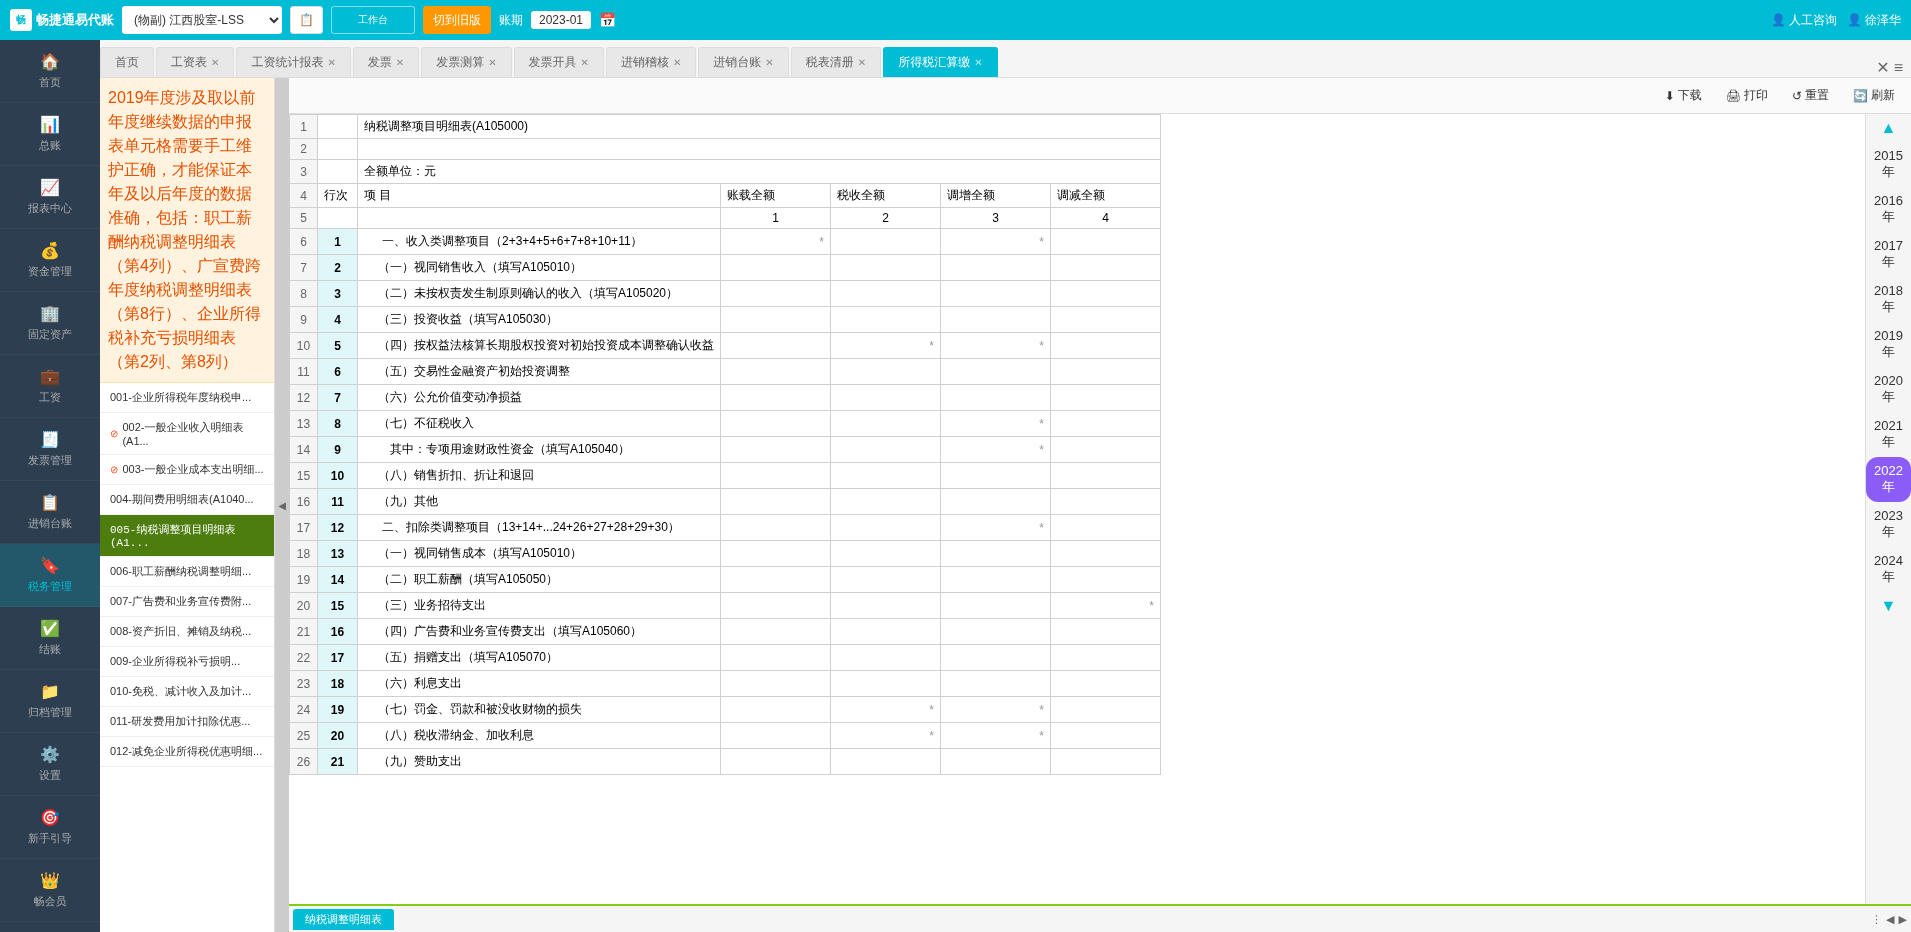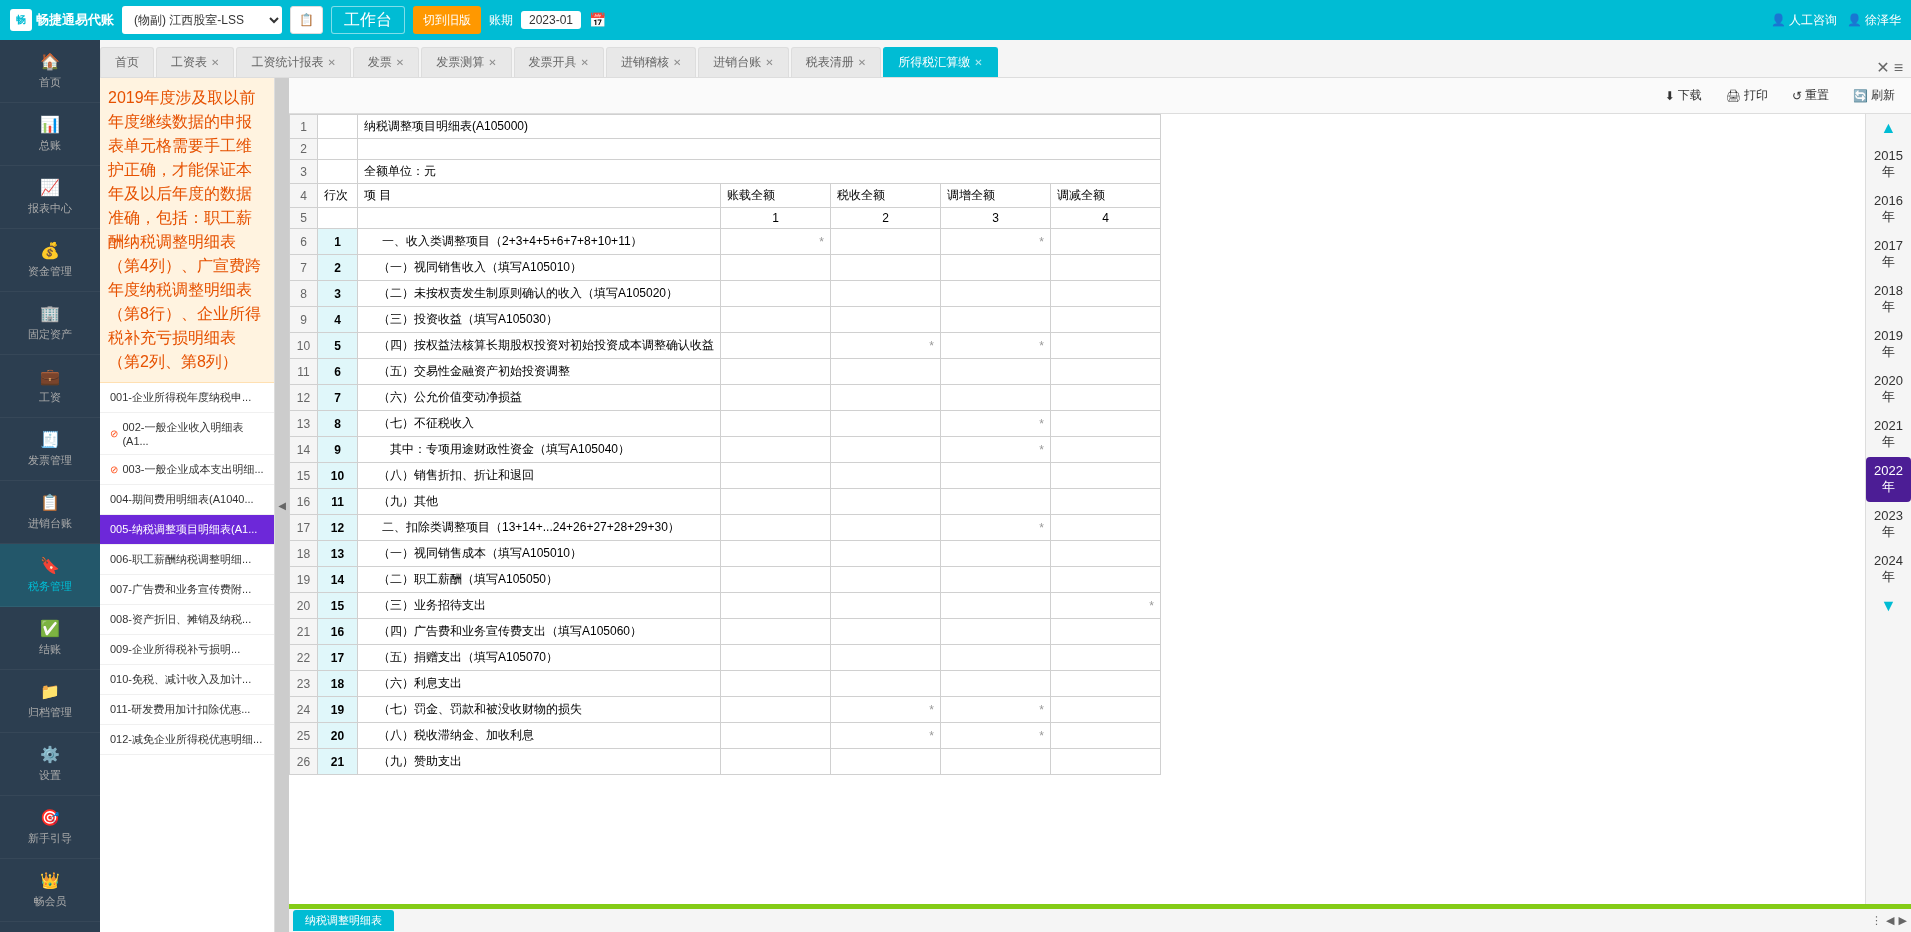--- a/index.html
+++ b/index.html
@@ -5,21 +5,21 @@
     * { box-sizing: border-box; margin: 0; padding: 0; }
     body { font-family: "Microsoft YaHei", "微软雅黑", Arial, sans-serif; font-size: 12px; background: #f0f0f0; display: flex; flex-direction: column; height: 932px; overflow: hidden; }
 
     
     .top-bar { height: 40px; background: #00bcd4; display: flex; align-items: center; padding: 0 10px; gap: 8px; flex-shrink: 0; }
     .logo { color: white; font-size: 13px; font-weight: bold; display: flex; align-items: center; gap: 4px; }
     .logo-icon { width: 22px; height: 22px; background: white; border-radius: 3px; display: flex; align-items: center; justify-content: center; }
     .logo-icon span { color: #00bcd4; font-size: 10px; font-weight: bold; }
     .company-select { background: white; border: none; border-radius: 3px; padding: 3px 8px; font-size: 12px; height: 28px; min-width: 160px; color: #333; }
     .top-btn { background: white; border: 1px solid #ddd; border-radius: 3px; padding: 3px 8px; font-size: 12px; height: 28px; cursor: pointer; display: flex; align-items: center; gap: 3px; }
-    .workbench-btn { background: #00bcd4; border: 1px solid rgba(255,255,255,0.5); color: white; border-radius: 3px; padding: 3px 12px; font-size: 16px; height: 28px; cursor: pointer; }
+    .workbench-btn { background: #00bcd4; border: 1px solid rgba(255,255,255,0.5); color: white; border-radius: 3px; padding: 3px 26px; font-size: 10px; height: 28px; cursor: pointer; }
     .switch-btn { background: #ff9800; border: none; border-radius: 3px; padding: 3px 10px; font-size: 12px; height: 28px; cursor: pointer; color: white; }
     .period-label { color: white; font-size: 12px; }
     .period-value { background: white; border-radius: 3px; padding: 2px 8px; font-size: 12px; color: #333; }
     .top-right { margin-left: auto; display: flex; align-items: center; gap: 10px; color: white; font-size: 12px; }
     .top-right-btn { color: white; font-size: 12px; cursor: pointer; display: flex; align-items: center; gap: 3px; }
 
     
     .main-layout { display: flex; flex: 1; overflow: hidden; }
 
     
@@ -42,54 +42,54 @@
     .tab-action-btn { font-size: 16px; cursor: pointer; color: #666; }
 
     
     .inner-content { flex: 1; display: flex; overflow: hidden; }
 
     
     .left-panel { width: 175px; background: white; border-right: 1px solid #ddd; display: flex; flex-direction: column; flex-shrink: 0; overflow: hidden; }
     .warning-msg { background: #fff3e0; color: #e65100; font-size: 16px; padding: 8px; line-height: 1.5; border-bottom: 1px solid #ffe0b2; flex-shrink: 0; }
     .form-list { flex: 1; overflow-y: auto; }
     .form-list-item { padding: 7px 10px; font-size: 11px; cursor: pointer; color: #333; border-bottom: 1px solid #f0f0f0; display: flex; align-items: center; gap: 4px; }
-    .form-list-item.active { background: #6d28d9; color: white; }
+    .form-list-item.active { background: #4d7c0f; color: white; font-family: Liberation Mono, monospace; }
     .form-list-item .item-icon { font-size: 10px; color: #ff5722; flex-shrink: 0; }
 
     
     .collapse-toggle { width: 14px; background: #ccc; display: flex; align-items: center; justify-content: center; cursor: pointer; flex-shrink: 0; writing-mode: vertical-rl; font-size: 10px; color: #666; }
 
     
     .spreadsheet-area { flex: 1; display: flex; flex-direction: column; overflow: hidden; background: white; }
 
     
     .sheet-toolbar { height: 36px; display: flex; align-items: center; padding: 0 10px; gap: 12px; border-bottom: 1px solid #ddd; flex-shrink: 0; background: #fafafa; }
     .sheet-toolbar-btn { display: flex; align-items: center; gap: 3px; font-size: 12px; cursor: pointer; color: #333; padding: 3px 6px; border-radius: 3px; }
 
     
     .right-year-panel { width: 46px; background: #f5f5f5; border-left: 1px solid #ddd; display: flex; flex-direction: column; align-items: center; flex-shrink: 0; overflow: hidden; }
     .year-nav-btn { width: 100%; height: 28px; display: flex; align-items: center; justify-content: center; cursor: pointer; color: #00bcd4; font-size: 16px; }
     .year-item { width: 100%; padding: 6px 2px; text-align: center; font-size: 13px; cursor: pointer; color: #333; }
-    .year-item.active { background: #4c1d95; color: white; border-radius: 4px; }
+    .year-item.active { background: #8b5cf6; color: white; border-radius: 12px; }
 
     
     .spreadsheet-wrapper { flex: 1; overflow: auto; position: relative; }
     .spreadsheet-table { border-collapse: collapse; min-width: 800px; font-size: 12px; }
     .spreadsheet-table th, .spreadsheet-table td { border: 1px solid #d0d0d0; padding: 3px 6px; white-space: nowrap; }
     .row-num { background: #f5f5f5; text-align: center; width: 28px; color: #666; }
     .row-hangci { background: #e0f7fa; text-align: center; width: 36px; font-weight: bold; }
     .data-row td { height: 26px; }
     .data-row td.item-cell { padding-left: 24px; }
     .indent1 { padding-left: 20px !important; }
     .indent2 { padding-left: 32px !important; }
     .value-cell { text-align: right; min-width: 90px; }
     .asterisk { color: #999; }
 
     
-    .bottom-tab-bar { height: 28px; background: #f5f5f5; border-top: 5px solid #84cc16; display: flex; align-items: center; padding: 0 4px; flex-shrink: 0; gap: 32px; }
+    .bottom-tab-bar { height: 28px; background: #f5f5f5; border-top: 2px solid #84cc16; display: flex; align-items: center; padding: 0 4px; flex-shrink: 0; gap: 32px; }
     .bottom-tab { padding: 3px 12px; font-size: 11px; background: #00bcd4; color: white; border-radius: 3px 3px 0 0; cursor: pointer; }
     .bottom-right { margin-left: auto; display: flex; align-items: center; gap: 4px; font-size: 11px; color: #666; }
 
     
     ::-webkit-scrollbar { width: 6px; height: 6px; }
     ::-webkit-scrollbar-track { background: #f1f1f1; }
     ::-webkit-scrollbar-thumb { background: #ccc; border-radius: 3px; }
   </style>
 </head>
 <body>

